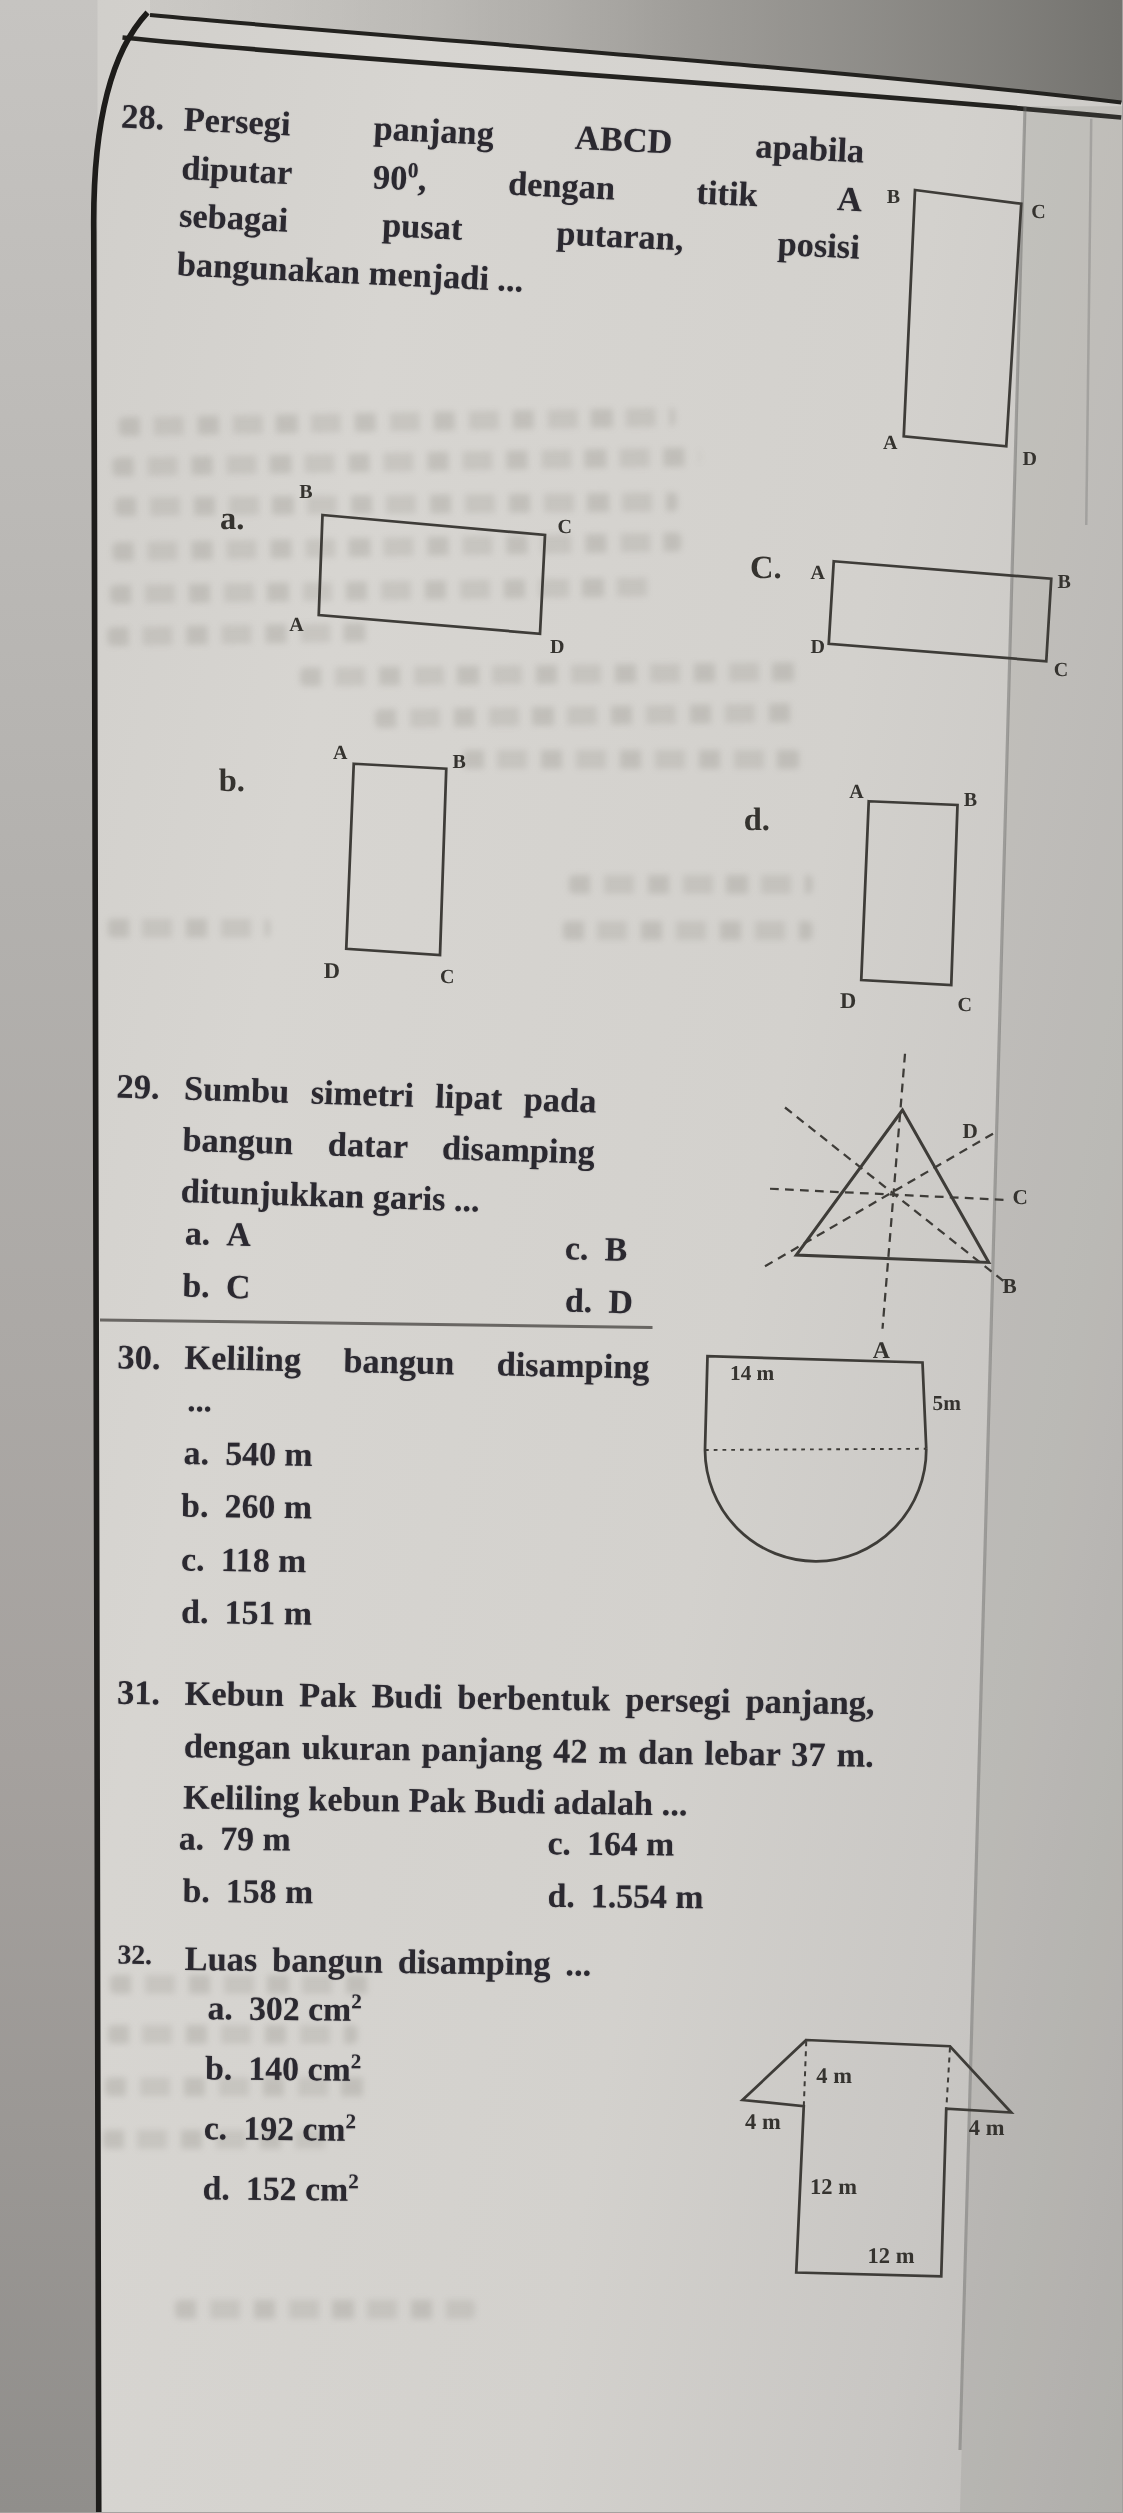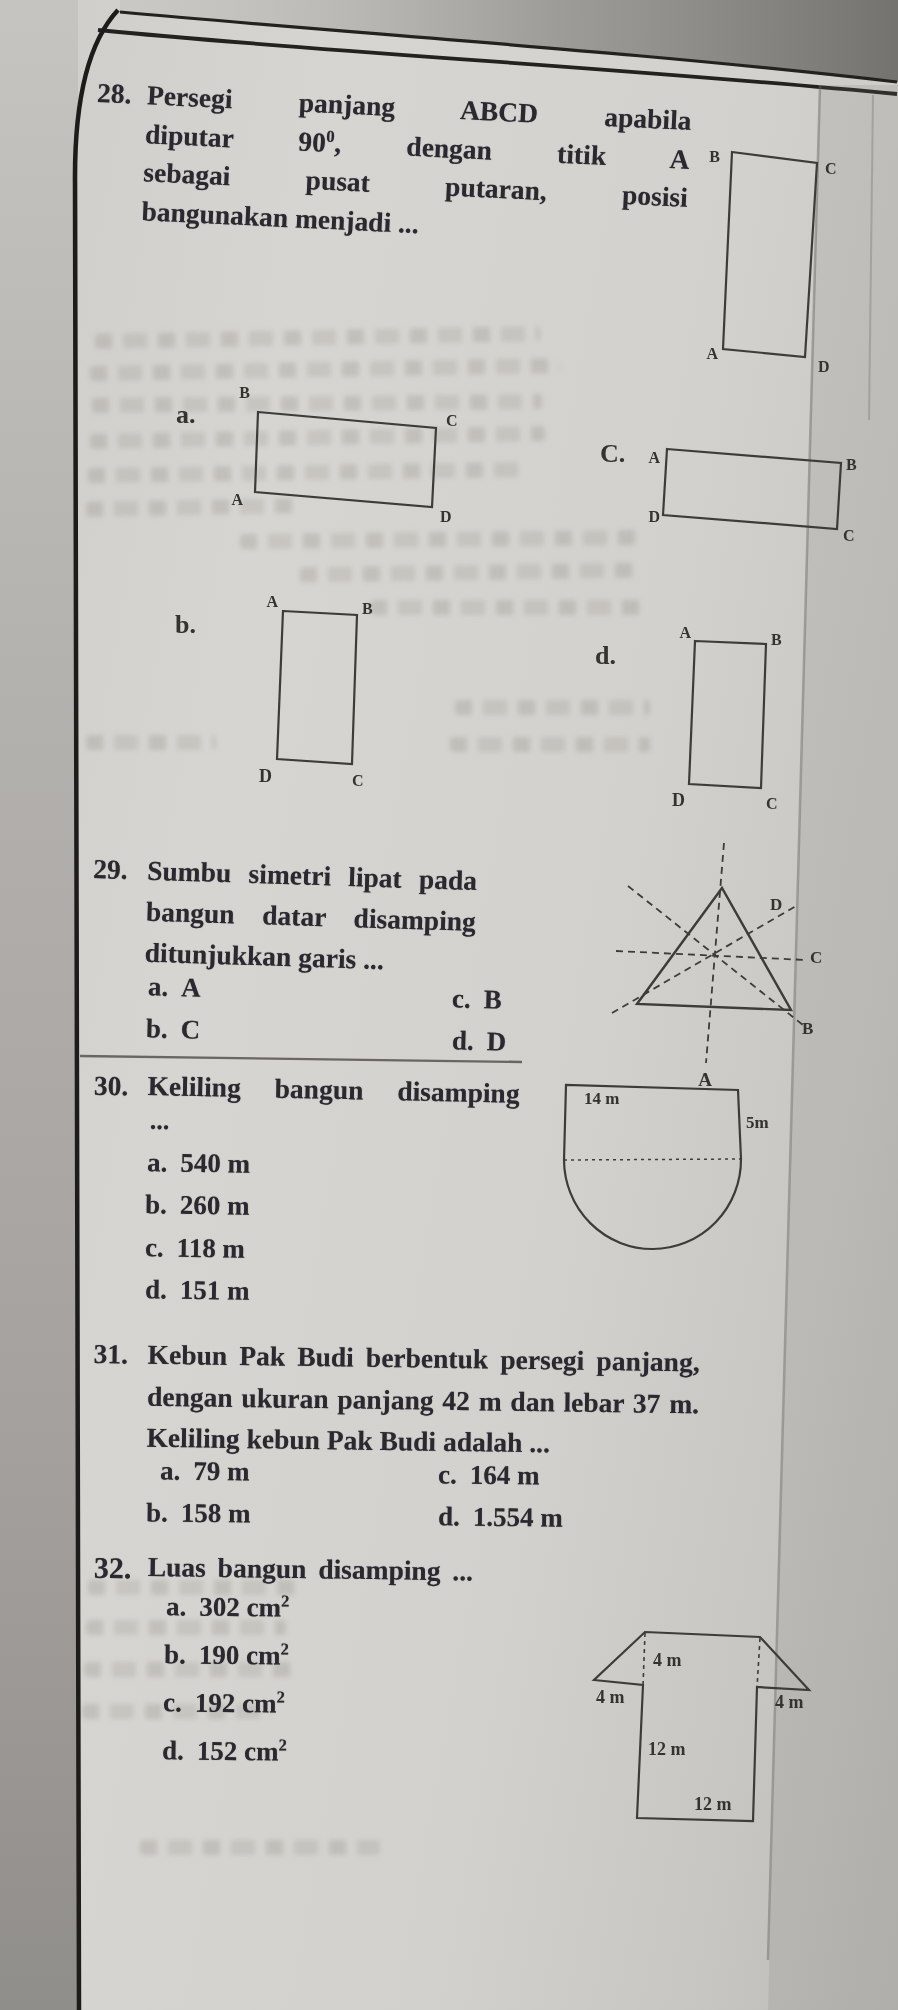--- a/index.html
+++ b/index.html
@@ -169,25 +169,25 @@
   <div class="txt opt" style="left:145px;top:1275px;transform:rotate(0.8deg)"><span class="olabel">d.</span><span>151 m</span></div>
 
   <div class="txt qblock" style="left:94px;top:1333px;width:660px;line-height:41.5px;transform:rotate(0.8deg);transform-origin:0 0;">
     <span class="qnum">31.</span>
     <div class="qlines" style="padding-left:54px;width:552px;">
       <div class="just">Kebun Pak Budi berbentuk persegi panjang,</div>
       <div class="just">dengan ukuran panjang 42 m dan lebar 37 m.</div>
       <div>Keliling kebun Pak Budi adalah ...</div>
     </div>
   </div>
-  <div class="txt opt" style="left:160px;top:1456px;transform:rotate(0.6deg)"><span class="olabel">a.</span><span>79 m</span></div>
+  <div class="txt opt" style="left:143px;top:1456px;transform:rotate(0.6deg)"><span class="olabel">a.</span><span>79 m</span></div>
   <div class="txt opt" style="left:438px;top:1460px;transform:rotate(0.6deg)"><span class="olabel">c.</span><span>164 m</span></div>
   <div class="txt opt" style="left:146px;top:1498px;transform:rotate(0.6deg)"><span class="olabel">b.</span><span>158 m</span></div>
   <div class="txt opt" style="left:438px;top:1502px;transform:rotate(0.6deg)"><span class="olabel">d.</span><span>1.554 m</span></div>
 
-  <div class="txt" style="left:94px;top:1551px;font-size:30px;transform:rotate(0.8deg)">32.</div>
+  <div class="txt" style="left:94px;top:1551px;font-size:22px;transform:rotate(0.8deg)">32.</div>
   <div class="txt" style="left:148px;top:1551px;font-size:27.5px;word-spacing:5px;transform:rotate(0.8deg);transform-origin:0 0;">Luas bangun disamping ...</div>
   <div class="txt opt" style="left:166px;top:1592px;transform:rotate(0.6deg)"><span class="olabel">a.</span><span>302 cm</span><sup>2</sup></div>
-  <div class="txt opt" style="left:164px;top:1640px;transform:rotate(0.6deg)"><span class="olabel">b.</span><span>190 cm</span><sup>2</sup></div>
+  <div class="txt opt" style="left:164px;top:1640px;transform:rotate(0.6deg)"><span class="olabel">b.</span><span>140 cm</span><sup>2</sup></div>
   <div class="txt opt" style="left:163px;top:1688px;transform:rotate(0.6deg)"><span class="olabel">c.</span><span>192 cm</span><sup>2</sup></div>
   <div class="txt opt" style="left:162px;top:1736px;transform:rotate(0.6deg)"><span class="olabel">d.</span><span>152 cm</span><sup>2</sup></div>
 
 </div>
 
 </body></html>

